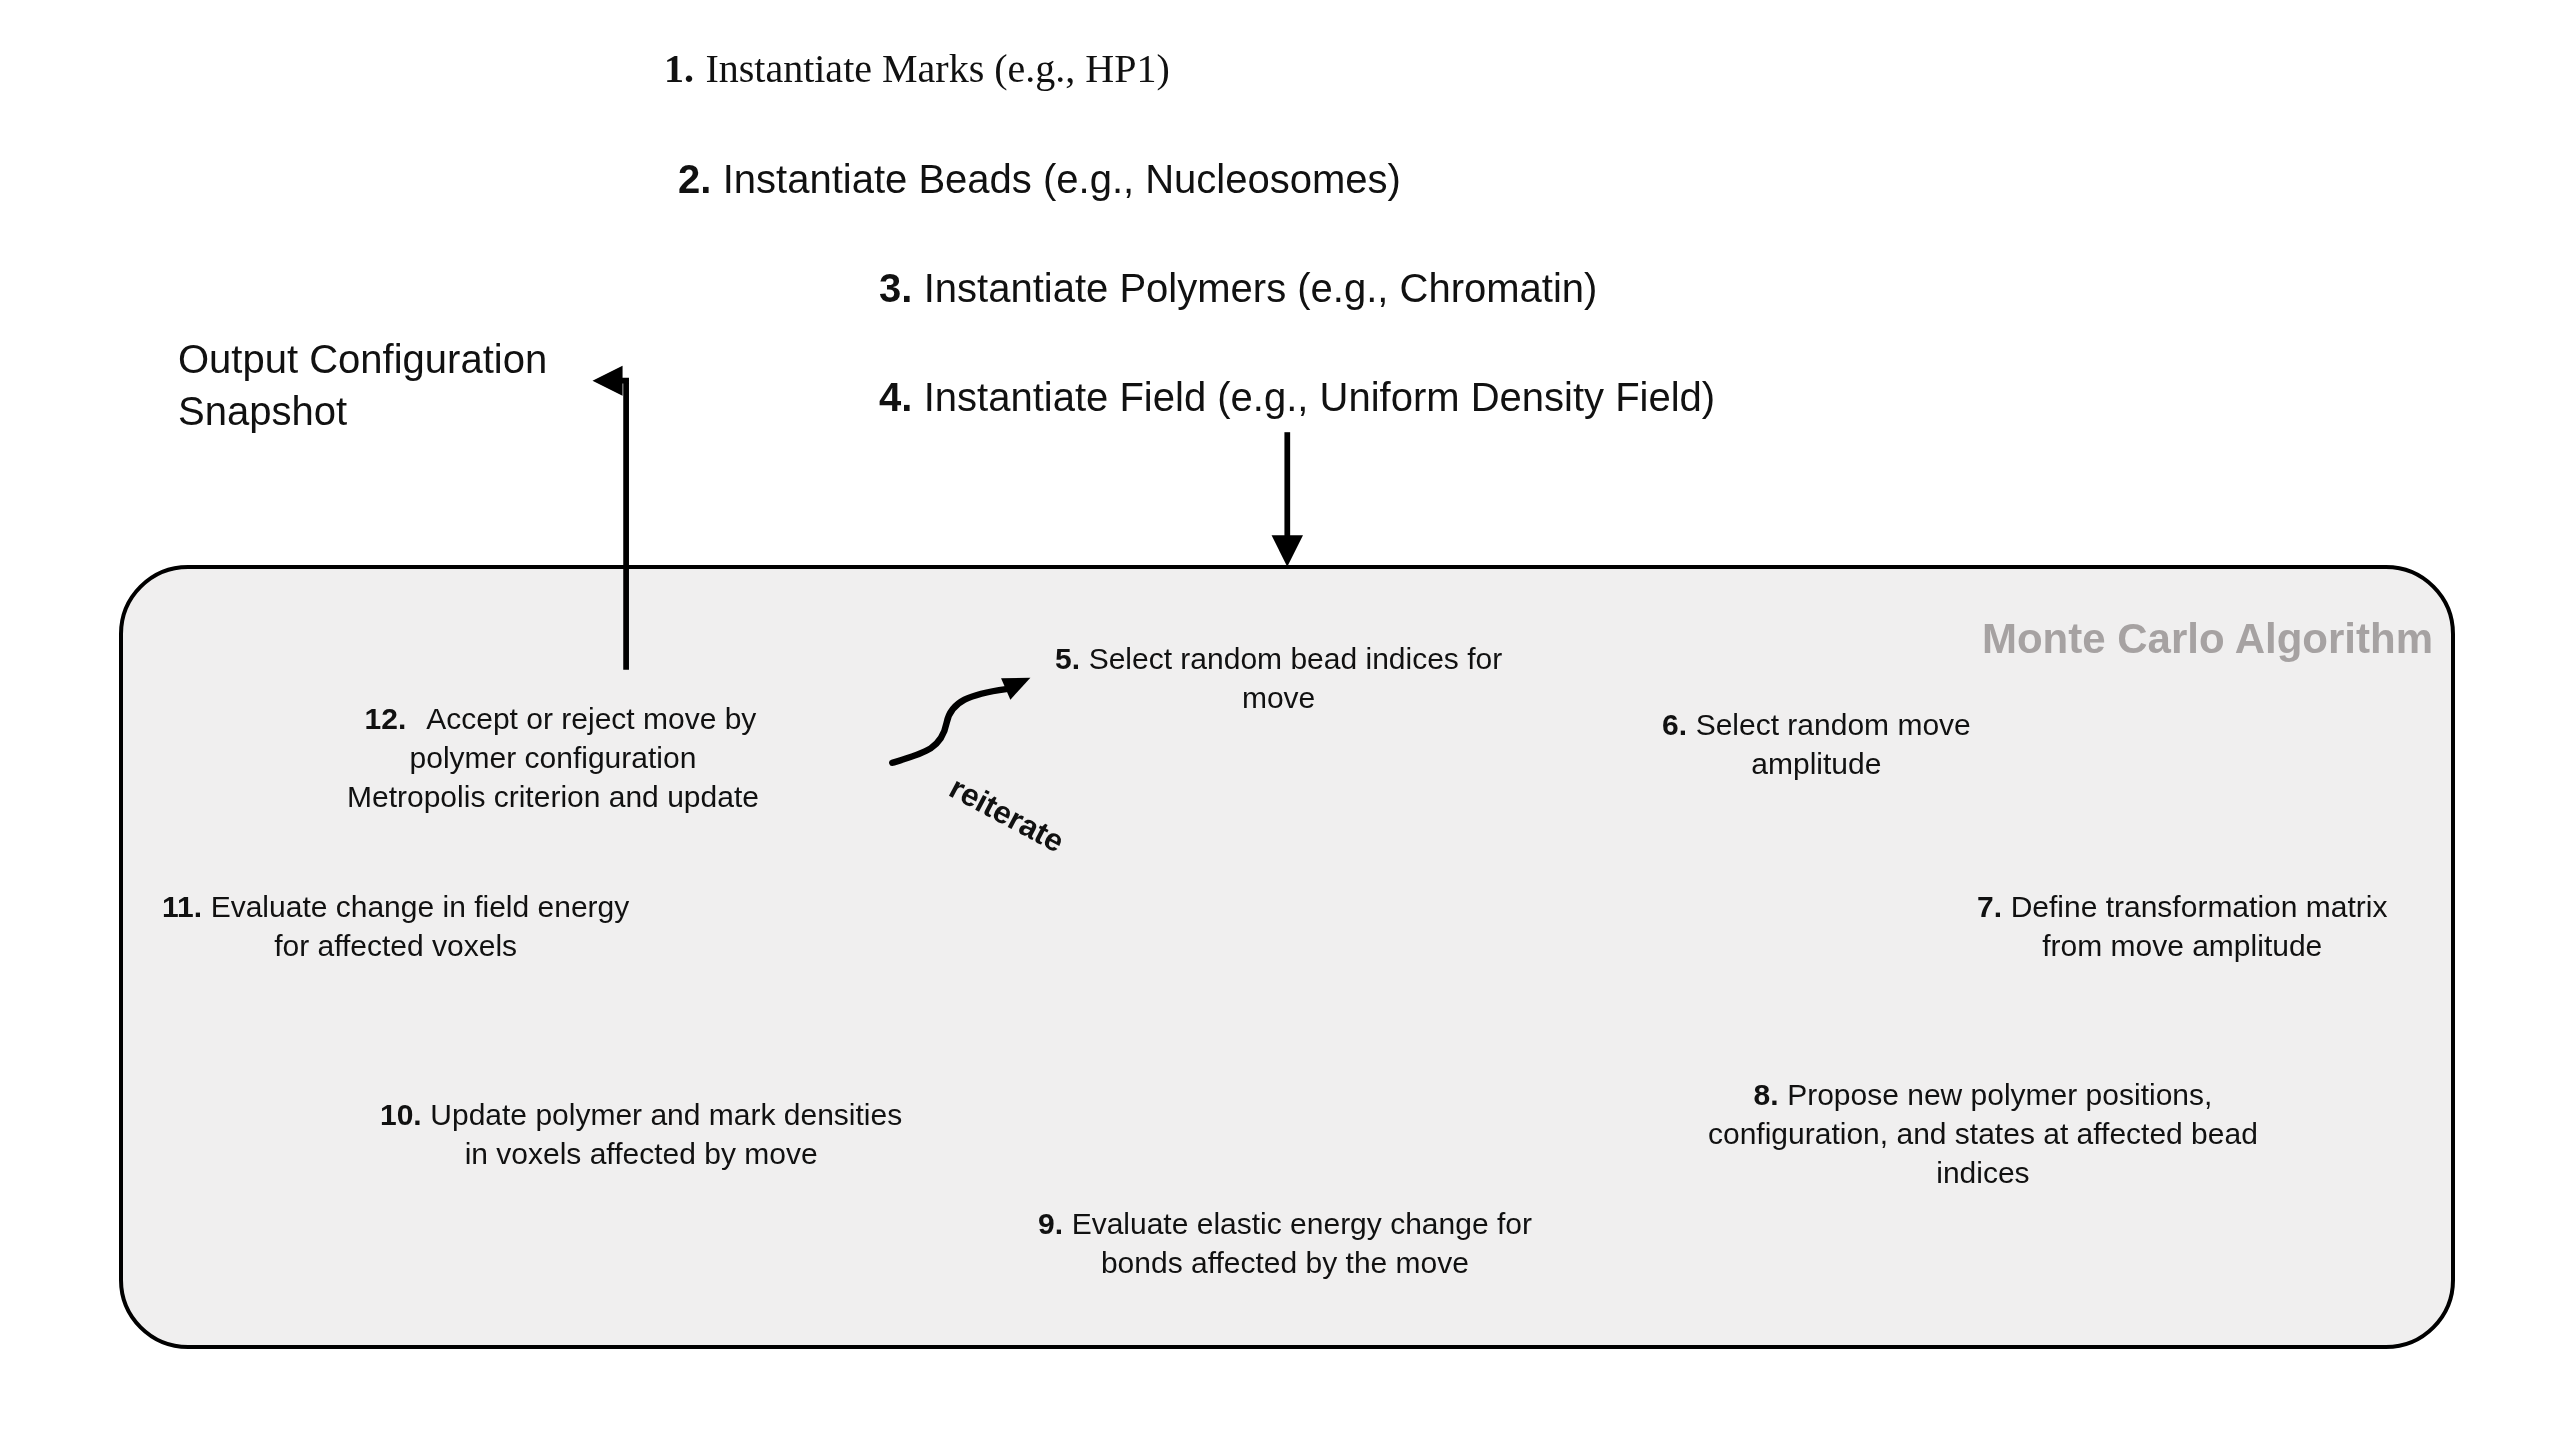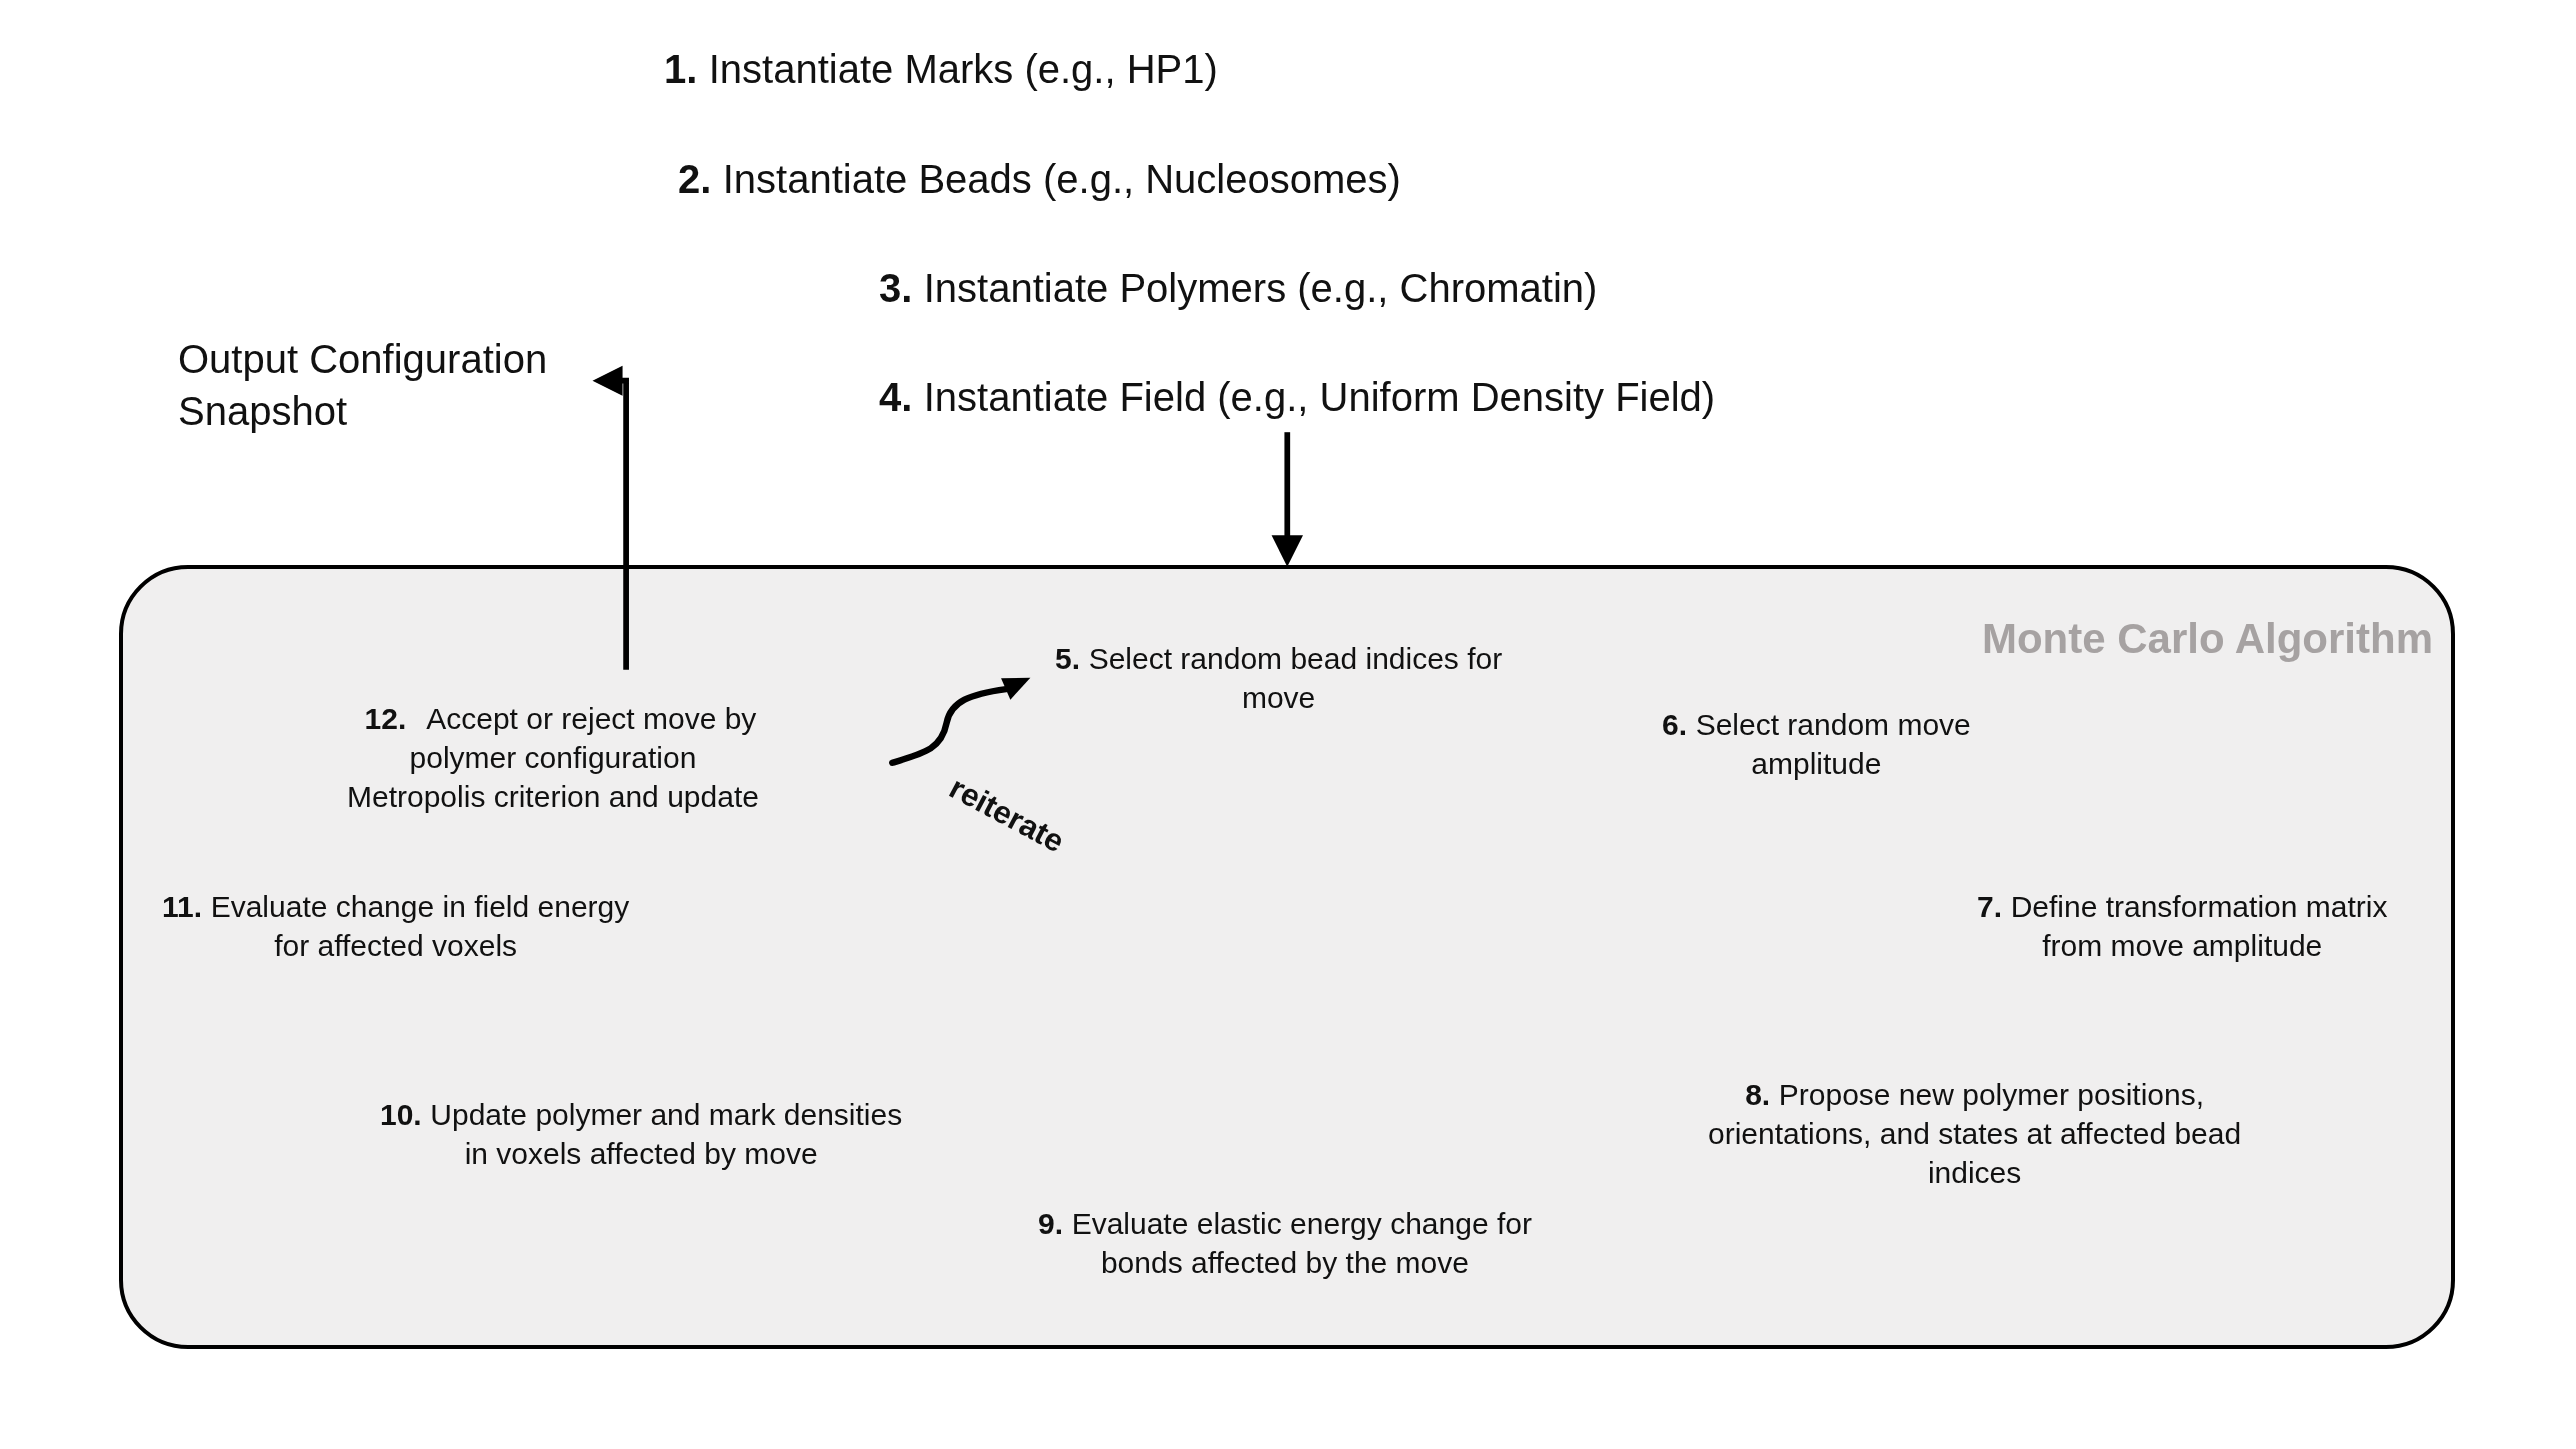--- a/index.html
+++ b/index.html
@@ -73,21 +73,21 @@
     pointer-events:none;
   }
 </style>
 </head>
 <body>
 
 <div class="canvas">
 
   <div class="mc-box"></div>
 
-  <div class="setup-step" style="left:664px;top:42px;">
+  <div class="setup-step" style="left:664px;top:42px;font-family:Liberation Serif, serif;">
     <span class="num">1.</span><span>Instantiate Marks (e.g., HP1)</span>
   </div>
   <div class="setup-step" style="left:678px;top:152px;">
     <span class="num">2.</span><span>Instantiate Beads (e.g., Nucleosomes)</span>
   </div>
   <div class="setup-step" style="left:879px;top:261px;">
     <span class="num">3.</span><span>Instantiate Polymers (e.g., Chromatin)</span>
   </div>
   <div class="setup-step" style="left:879px;top:370px;text-align:center;">
     <span class="num">4.</span><span>Instantiate Field (e.g., Uniform Density Field)</span>
@@ -110,21 +110,21 @@
     <div>amplitude</div>
   </div>
 
   <div class="mc-step" style="left:1977px;top:887px;">
     <div><span class="num">7.</span><span>Define transformation matrix</span></div>
     <div>from move amplitude</div>
   </div>
 
   <div class="mc-step" style="left:1708px;top:1075px;">
     <div><span class="num">8.</span><span>Propose new polymer positions,</span></div>
-    <div>orientations, and states at affected bead</div>
+    <div>configuration, and states at affected bead</div>
     <div>indices</div>
   </div>
 
   <div class="mc-step" style="left:1038px;top:1204px;">
     <div><span class="num">9.</span><span>Evaluate elastic energy change for</span></div>
     <div>bonds affected by the move</div>
   </div>
 
   <div class="mc-step" style="left:380px;top:1095px;">
     <div><span class="num">10.</span><span>Update polymer and mark densities</span></div>

